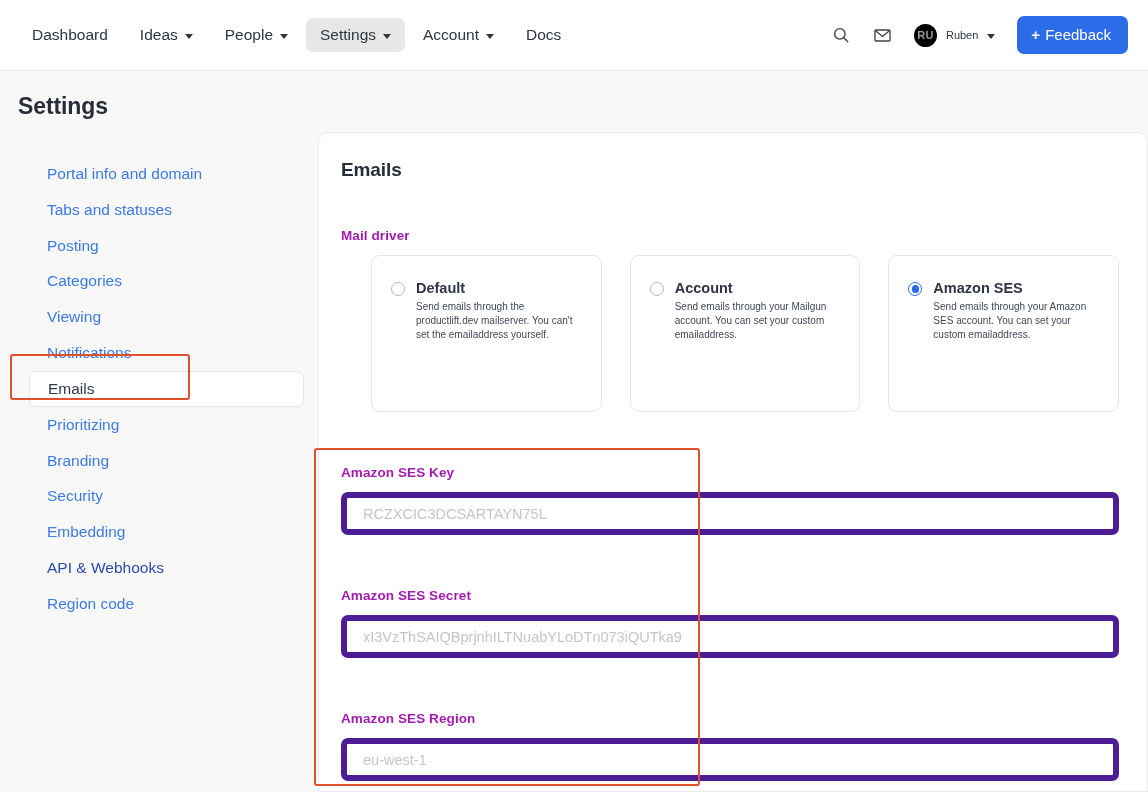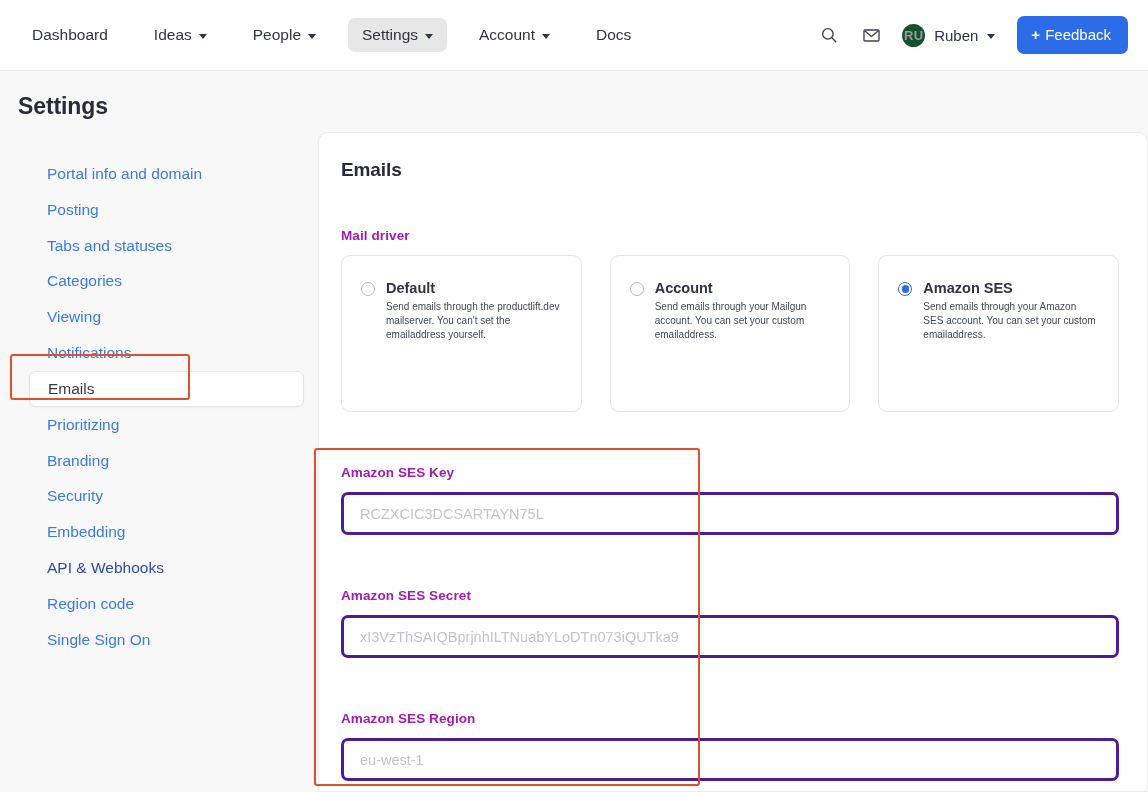--- a/index.html
+++ b/index.html
@@ -24,21 +24,21 @@
     background: #ffffff;
     border-bottom: 1px solid #ececee;
     display: flex;
     align-items: center;
     padding: 0 20px 0 18px;
   }
 
   .nav-left {
     display: flex;
     align-items: center;
-    gap: 18px;
+    gap: 4px;
   }
 
   .nav-item {
     display: flex;
     align-items: center;
     gap: 7px;
     font-size: 15.5px;
     color: #2f3541;
     padding: 9px 14px;
     border-radius: 7px;
@@ -74,41 +74,41 @@
     align-items: center;
     justify-content: center;
     cursor: pointer;
     color: #3d4351;
   }
 
   .avatar {
     width: 23px;
     height: 23px;
     border-radius: 50%;
-    background: #14532d;
+    background: #000000;
     color: #9a9a97;
-    font-size: 13px;
+    font-size: 11px;
     font-weight: 700;
     display: flex;
     align-items: center;
     justify-content: center;
     letter-spacing: .2px;
   }
 
   .user-chip {
     display: flex;
     align-items: center;
     gap: 9px;
     padding: 8px 12px 8px 10px;
     border-radius: 7px;
     cursor: pointer;
     margin-right: 10px;
   }
   .user-name {
-    font-size: 15px;
+    font-size: 11px;
     color: #2f3541;
     line-height: 1;
   }
 
   .feedback-btn {
     background: #2c6ce8;
     color: #ffffff;
     font-size: 15px;
     font-weight: 500;
     border: none;
@@ -194,20 +194,21 @@
     font-weight: 700;
     color: #a21caf;
     margin-bottom: 12px;
     letter-spacing: .1px;
   }
 
   
   .driver-row {
     display: flex;
     gap: 28px;
+    margin-left: 30px;
   }
 
   .driver-card {
     flex: 1;
     border: 1px solid #e6e6ea;
     border-radius: 9px;
     padding: 22px 20px 22px 19px;
     display: flex;
     gap: 11px;
     cursor: pointer;
@@ -251,21 +252,21 @@
     display: block;
   }
 
   
   .form-block { margin-top: 53px; }
   .form-block + .form-block { }
 
   .text-input {
     width: 100%;
     height: 43px;
-    border: 3px solid #4c1d95;
+    border: 6px solid #4c1d95;
     border-radius: 7px;
     padding: 0 16px;
     font-family: inherit;
     font-size: 14.5px;
     color: #15803d;
     background: #fff;
     outline: none;
   }
   .text-input::placeholder { color: #c3c5cb; }
 
@@ -352,33 +353,32 @@
     </button>
   </div>
 </div>
 
 <div class="page-title">Settings</div>
 
 <div class="layout">
 
   <nav class="sidebar">
     <a class="side-link">Portal info and domain</a>
+    <a class="side-link">Tabs and statuses</a>
     <a class="side-link">Posting</a>
-    <a class="side-link">Tabs and statuses</a>
     <a class="side-link">Categories</a>
     <a class="side-link">Viewing</a>
     <a class="side-link">Notifications</a>
     <a class="side-link active">Emails</a>
     <a class="side-link">Prioritizing</a>
     <a class="side-link">Branding</a>
     <a class="side-link">Security</a>
     <a class="side-link">Embedding</a>
     <a class="side-link dark">API &amp; Webhooks</a>
     <a class="side-link">Region code</a>
-    <a class="side-link">Single Sign On</a>
   </nav>
 
   <section class="card">
 
     <h2 class="card-title">Emails</h2>
 
     <div class="field-label">Mail driver</div>
 
     <div class="driver-row">
 

